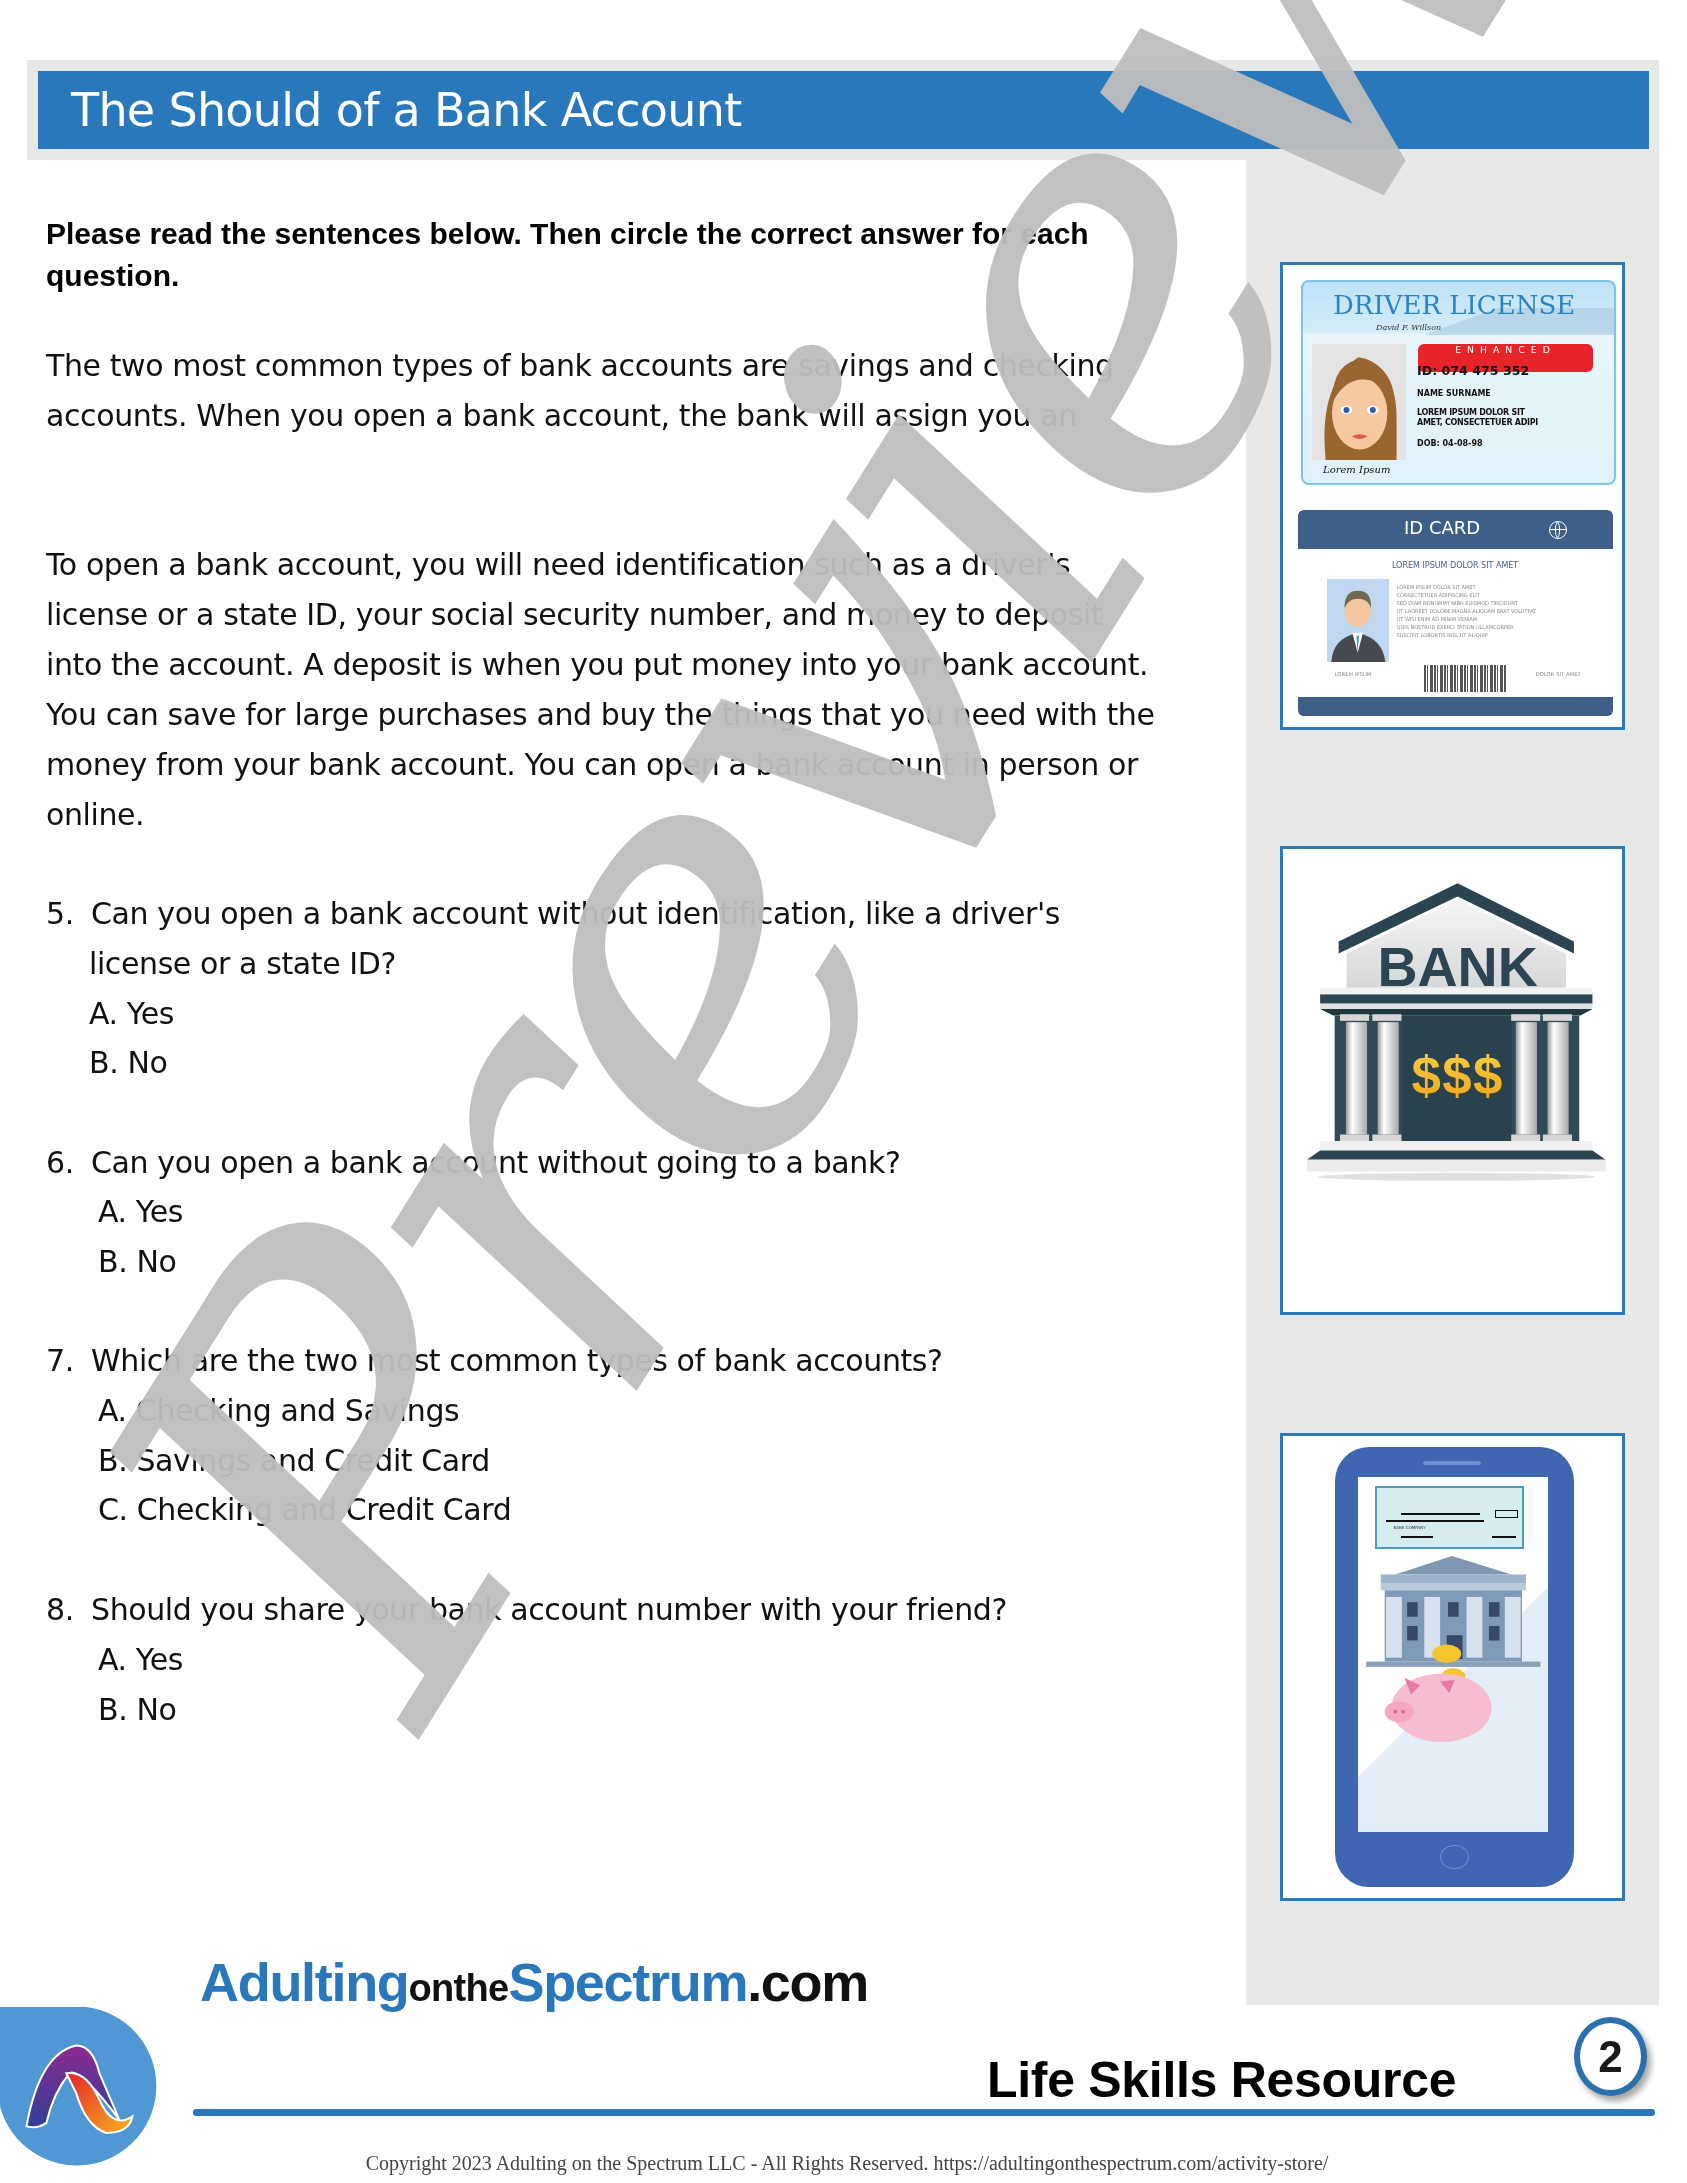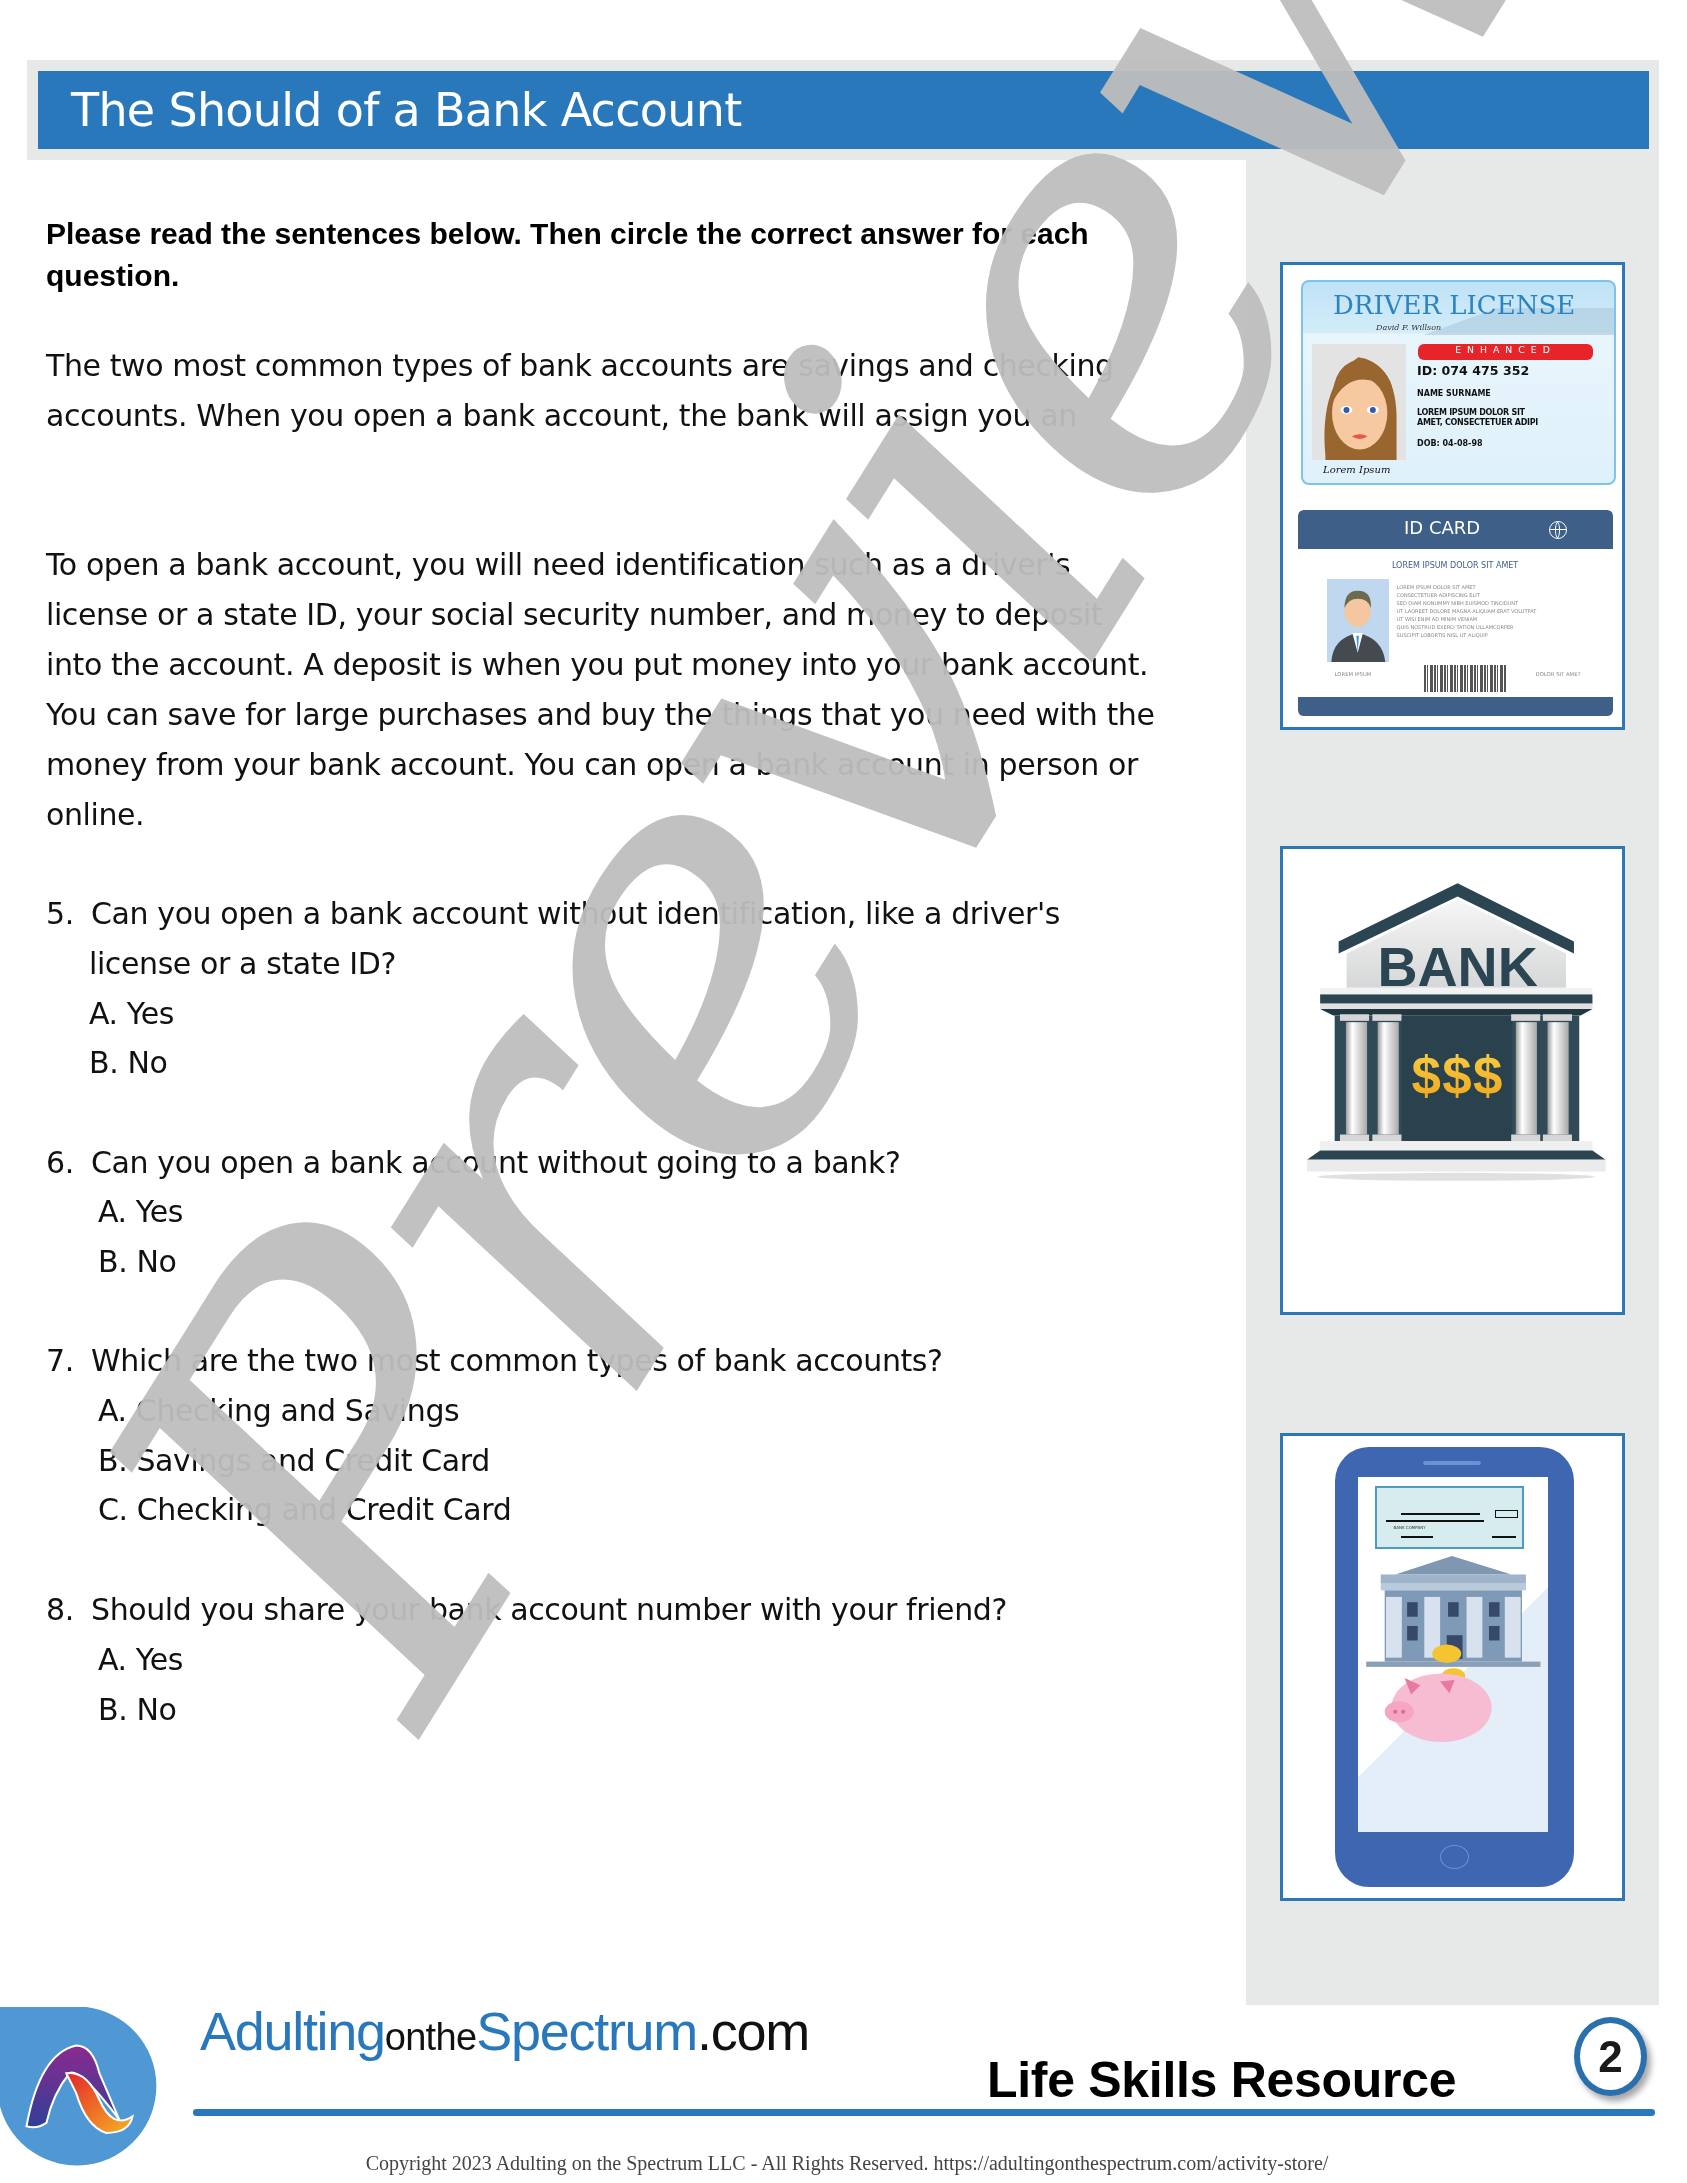--- a/index.html
+++ b/index.html
@@ -18,21 +18,21 @@
   
   .instr { left:46px; top:213px; width:1184px; font-family:"Liberation Sans", sans-serif; font-weight:bold; font-size:30px; line-height:42px; color:#000; }
   .para { left:46px; width:1191px; font-family:"DejaVu Sans", sans-serif; font-size:30px; line-height:50px; color:#111; letter-spacing:-0.4px; }
   .q { position:absolute; left:46px; font-family:"DejaVu Sans", sans-serif; font-size:30px; line-height:50px; color:#111; letter-spacing:-0.4px; white-space:nowrap; }
   .opt { position:absolute; font-family:"DejaVu Sans", sans-serif; font-size:30px; line-height:50px; color:#111; letter-spacing:-0.4px; white-space:nowrap; }
 
   
   .watermark { left:0; top:0; width:1687px; height:2183px; pointer-events:none; }
 
   
-  .brand { left:200px; top:1991px; font-family:"Liberation Sans", sans-serif; font-weight:normal; font-size:54px; letter-spacing:-1.3px; line-height:81px; white-space:nowrap; }
+  .brand { left:200px; top:1950px; font-family:"Liberation Sans", sans-serif; font-weight:bold; font-size:54px; letter-spacing:-1.3px; line-height:64px; white-space:nowrap; }
   .brand .blue { color:#2878bb; }
   .brand .small { color:#111; font-size:38px; letter-spacing:-0.7px; }
   .brand .dark { color:#111; }
   .footer-rule { left:193px; top:2109px; width:1462px; height:6.6px; border-radius:3.3px; background:#2878bb; }
   .life-skills { left:987px; top:2050px; font-family:"Liberation Sans", sans-serif; font-weight:bold; font-size:50px; color:#000; line-height:60px; white-space:nowrap; letter-spacing:-0.3px; }
   .page-badge { left:1574px; top:2017px; width:73px; height:79px; border-radius:50%; border:6.6px solid #2a70ad; background:#fff; box-sizing:border-box; box-shadow:4px 5.3px 6.6px rgba(0,0,0,0.35); display:flex; align-items:center; justify-content:center; font-family:"Liberation Sans", sans-serif; font-weight:bold; font-size:44px; color:#1a1a1a; }
   .copyright { left:0; width:1687px; top:2152px; text-align:center; font-family:"Liberation Serif", serif; font-size:20px; color:#444; padding-left:7px; box-sizing:border-box; white-space:nowrap; }
 </style>
 </head>
 <body>
@@ -55,21 +55,21 @@
           <ellipse cx="72" cy="105" rx="42" ry="55" fill="#f6c9a0"></ellipse>
           <path d="M30 90 Q60 30 122 70 Q118 40 80 22 Q30 25 30 90 Z" fill="#9a6630"></path>
           <ellipse cx="52" cy="100" rx="9" ry="6" fill="#fff"></ellipse>
             <circle cx="52" cy="100" r="4.5" fill="#2f5ba8"></circle>
           <ellipse cx="92" cy="100" rx="9" ry="6" fill="#fff"></ellipse>
             <circle cx="92" cy="100" r="4.5" fill="#2f5ba8"></circle>
           <path d="M60 140 Q72 148 84 140 Q72 134 60 140 Z" fill="#e4584a"></path>
         </svg>
       </div>
       <div style="position:absolute; left:20px; top:182px; font-family:'DejaVu Serif',serif; font-style:italic; font-size:10px; color:#111;">Lorem Ipsum</div>
-      <div style="position:absolute; left:115px; top:62px; width:175px; height:16px; background:#e8242b; border-radius:6px; color:#fff; font-family:'DejaVu Sans',sans-serif; font-size:9.3px; letter-spacing:6px; text-align:center; line-height:12px;">ENHANCED</div>
+      <div style="position:absolute; left:115px; top:62px; width:175px; height:28px; background:#e8242b; border-radius:6px; color:#fff; font-family:'DejaVu Sans',sans-serif; font-size:9.3px; letter-spacing:6px; text-align:center; line-height:12px;">ENHANCED</div>
       <div style="position:absolute; left:114px; top:81px; font-family:'DejaVu Sans',sans-serif; font-weight:bold; font-size:12.6px; color:#111; white-space:nowrap;">ID: 074 475 352</div>
       <div style="position:absolute; left:114px; top:107px; font-family:'DejaVu Sans',sans-serif; font-weight:bold; font-size:8px; color:#111; white-space:nowrap;">NAME  SURNAME</div>
       <div style="position:absolute; left:114px; top:126px; font-family:'DejaVu Sans',sans-serif; font-weight:bold; font-size:8px; color:#111; white-space:nowrap; letter-spacing:-0.3px;">LOREM IPSUM DOLOR SIT</div>
       <div style="position:absolute; left:114px; top:136px; font-family:'DejaVu Sans',sans-serif; font-weight:bold; font-size:8px; color:#111; white-space:nowrap; letter-spacing:-0.3px;">AMET, CONSECTETUER ADIPI</div>
       <div style="position:absolute; left:114px; top:157px; font-family:'DejaVu Sans',sans-serif; font-weight:bold; font-size:8px; color:#111; white-space:nowrap;">DOB: 04-08-98</div>
     </div>
 
     <div style="position:absolute; left:14.6px; top:245px; width:315px; height:206px; background:#fff; border-radius:5.3px; overflow:hidden;">
       <div style="position:absolute; left:0; top:0; width:100%; height:39px; background:#3e6088; border-radius:5.3px 5.3px 0 0;"></div>
       <div style="position:absolute; left:0; width:100%; top:7.3px; text-align:center; font-family:'DejaVu Sans',sans-serif; font-size:18px; color:#fff; padding-right:26px; box-sizing:border-box;">ID CARD</div>

